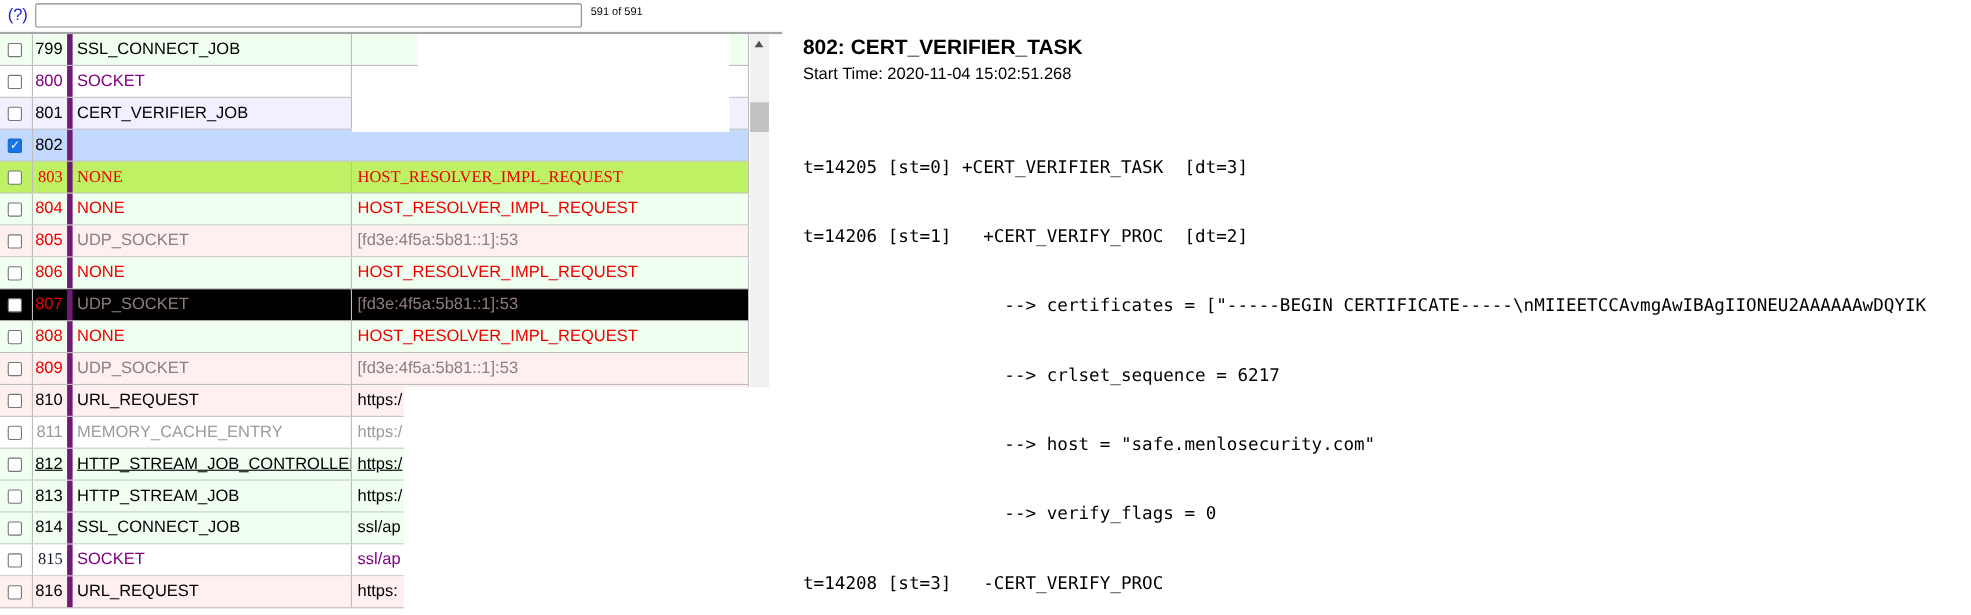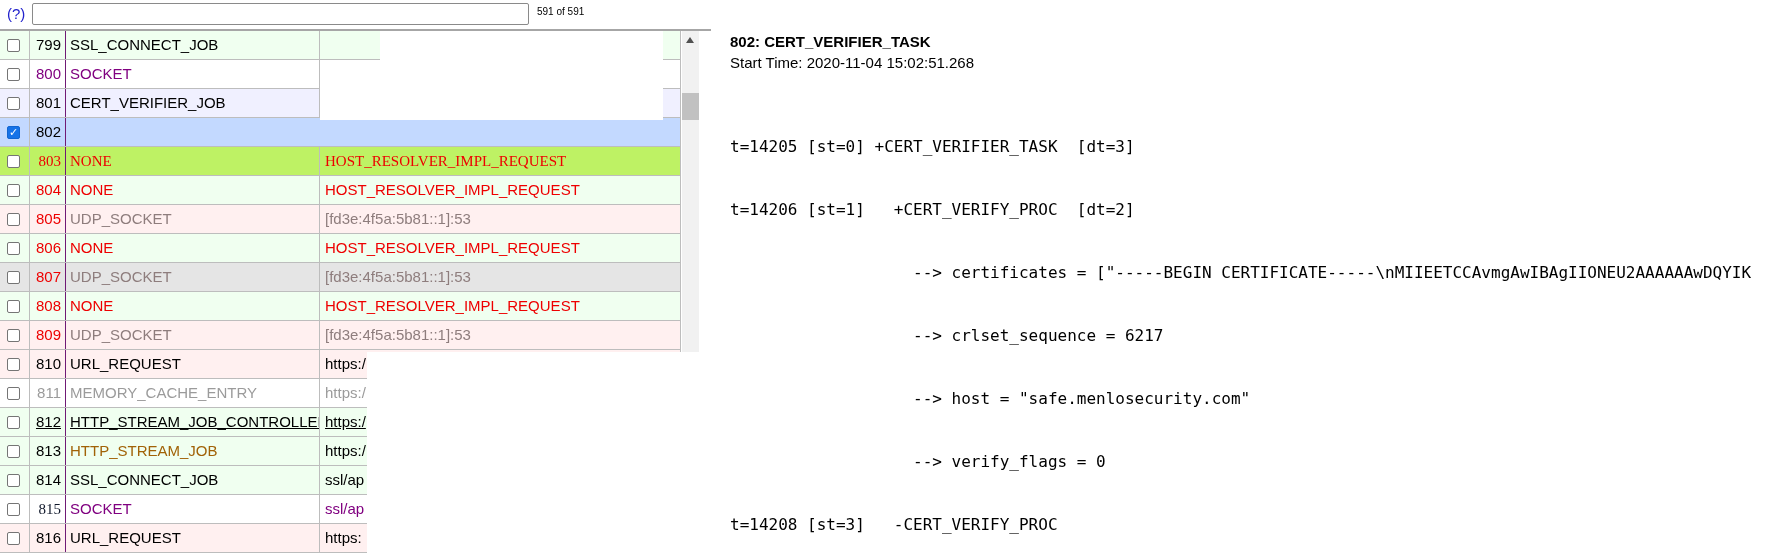--- a/index.html
+++ b/index.html
@@ -21,40 +21,40 @@
   
   .events-table{position:absolute;left:0;top:31px;width:681px;height:528px;overflow:hidden;}
   .trow{display:flex;height:29px;box-sizing:border-box;border-bottom:1px solid #bdbdbd;
         font-size:15px;line-height:28px;white-space:nowrap;cursor:pointer;}
   .cell{box-sizing:border-box;overflow:hidden;}
   .c-check{width:30px;border-right:1px solid #bdbdbd;display:flex;align-items:center;flex:none;}
   .cb{width:13px;height:13px;margin-left:7px;background:#fff;border:1px solid #757575;
       border-radius:2px;box-sizing:border-box;position:relative;}
   .cb.checked{background:#1673e8;border-color:#1266d1;}
   .cb.checked::after{content:"✓";position:absolute;left:1px;top:-1px;color:#fff;font-size:11px;line-height:13px;}
-  .c-id{width:36px;border-right:1px solid #701a75;text-align:right;padding-right:4px;flex:none;}
+  .c-id{width:36px;border-right:5px solid #701a75;text-align:right;padding-right:4px;flex:none;}
   .c-type{width:254px;border-right:1px solid #bdbdbd;padding-left:4px;flex:none;}
   .c-desc{flex:1;padding-left:5px;border-right:1px solid #bdbdbd;}
 
   
   .scrollbar{position:absolute;left:682px;top:31px;width:17px;height:528px;background:#f1f1f1;}
   .sb-up{position:absolute;left:0;top:0;width:17px;height:17px;}
   .sb-up::after{content:"";position:absolute;left:4px;top:6px;width:0;height:0;
     border-left:4.5px solid transparent;border-right:4.5px solid transparent;border-bottom:6px solid #505050;}
   .sb-thumb{position:absolute;left:0;top:62px;width:17px;height:27px;background:#c1c1c1;}
 
   
   .wipe{position:absolute;background:#ffffff;z-index:5;}
   .wipe-a{left:380px;top:31px;width:283px;height:29px;}
   .wipe-b{left:320px;top:60px;width:343px;height:60px;}
   .wipe-c{left:367px;top:352px;width:346px;height:207px;}
 
   
   .detail{position:absolute;left:730px;top:0;width:1062px;height:559px;overflow:hidden;}
-  .d-title{margin:33px 0 0 0;font-size:15px;font-weight:bold;color:#000;}
+  .d-title{margin:33px 0 0 0;font-size:19px;font-weight:bold;color:#000;}
   .d-start{margin:4px 0 0 0;font-size:15px;color:#000;}
   .d-log{margin-top:23px;font-family:"DejaVu Sans Mono",monospace;font-size:16px;line-height:21px;
          white-space:pre;color:#000;}
   .d-log div{height:21px;}
 </style>
 </head>
 <body>
 
 <div class="topbar">
   <span class="help-link">(?)</span>
@@ -129,21 +129,21 @@
 
   <div class="trow" style="background-color: rgb(240, 255, 240);">
     <span class="cell c-check">
         <span class="cb"></span>
       </span>
     <span class="cell c-id" style="color: rgb(238, 0, 0);">806</span>
     <span class="cell c-type" style="color: rgb(238, 0, 0);">NONE</span>
     <span class="cell c-desc" style="color: rgb(238, 0, 0);">HOST_RESOLVER_IMPL_REQUEST</span>
   </div>
 
-  <div class="trow" style="background-color: #e5e5e5;">
+  <div class="trow" style="background-color: #000000;">
     <span class="cell c-check">
         <span class="cb"></span>
       </span>
     <span class="cell c-id" style="color: rgb(238, 0, 0);">807</span>
     <span class="cell c-type" style="color: rgb(142, 125, 125);">UDP_SOCKET</span>
     <span class="cell c-desc" style="color: rgb(142, 125, 125);">[fd3e:4f5a:5b81::1]:53</span>
   </div>
 
   <div class="trow" style="background-color: rgb(240, 255, 240);">
     <span class="cell c-check">
@@ -188,21 +188,21 @@
     <span class="cell c-id" style="color: rgb(0, 0, 0);">812</span>
     <span class="cell c-type" style="color: rgb(0, 0, 0);">HTTP_STREAM_JOB_CONTROLLER</span>
     <span class="cell c-desc" style="color: rgb(0, 0, 0);">https:/</span>
   </div>
 
   <div class="trow" style="background-color: rgb(240, 255, 240);">
     <span class="cell c-check">
         <span class="cb"></span>
       </span>
     <span class="cell c-id" style="color: rgb(0, 0, 0);">813</span>
-    <span class="cell c-type" style="color: #a16207;">HTTP_STREAM_JOB</span>
+    <span class="cell c-type" style="color: #000000;">HTTP_STREAM_JOB</span>
     <span class="cell c-desc" style="color: rgb(0, 0, 0);">https:/</span>
   </div>
 
   <div class="trow" style="background-color: rgb(240, 255, 240);">
     <span class="cell c-check">
         <span class="cb"></span>
       </span>
     <span class="cell c-id" style="color: rgb(0, 0, 0);">814</span>
     <span class="cell c-type" style="color: rgb(0, 0, 0);">SSL_CONNECT_JOB</span>
     <span class="cell c-desc" style="color: rgb(0, 0, 0);">ssl/ap</span>

